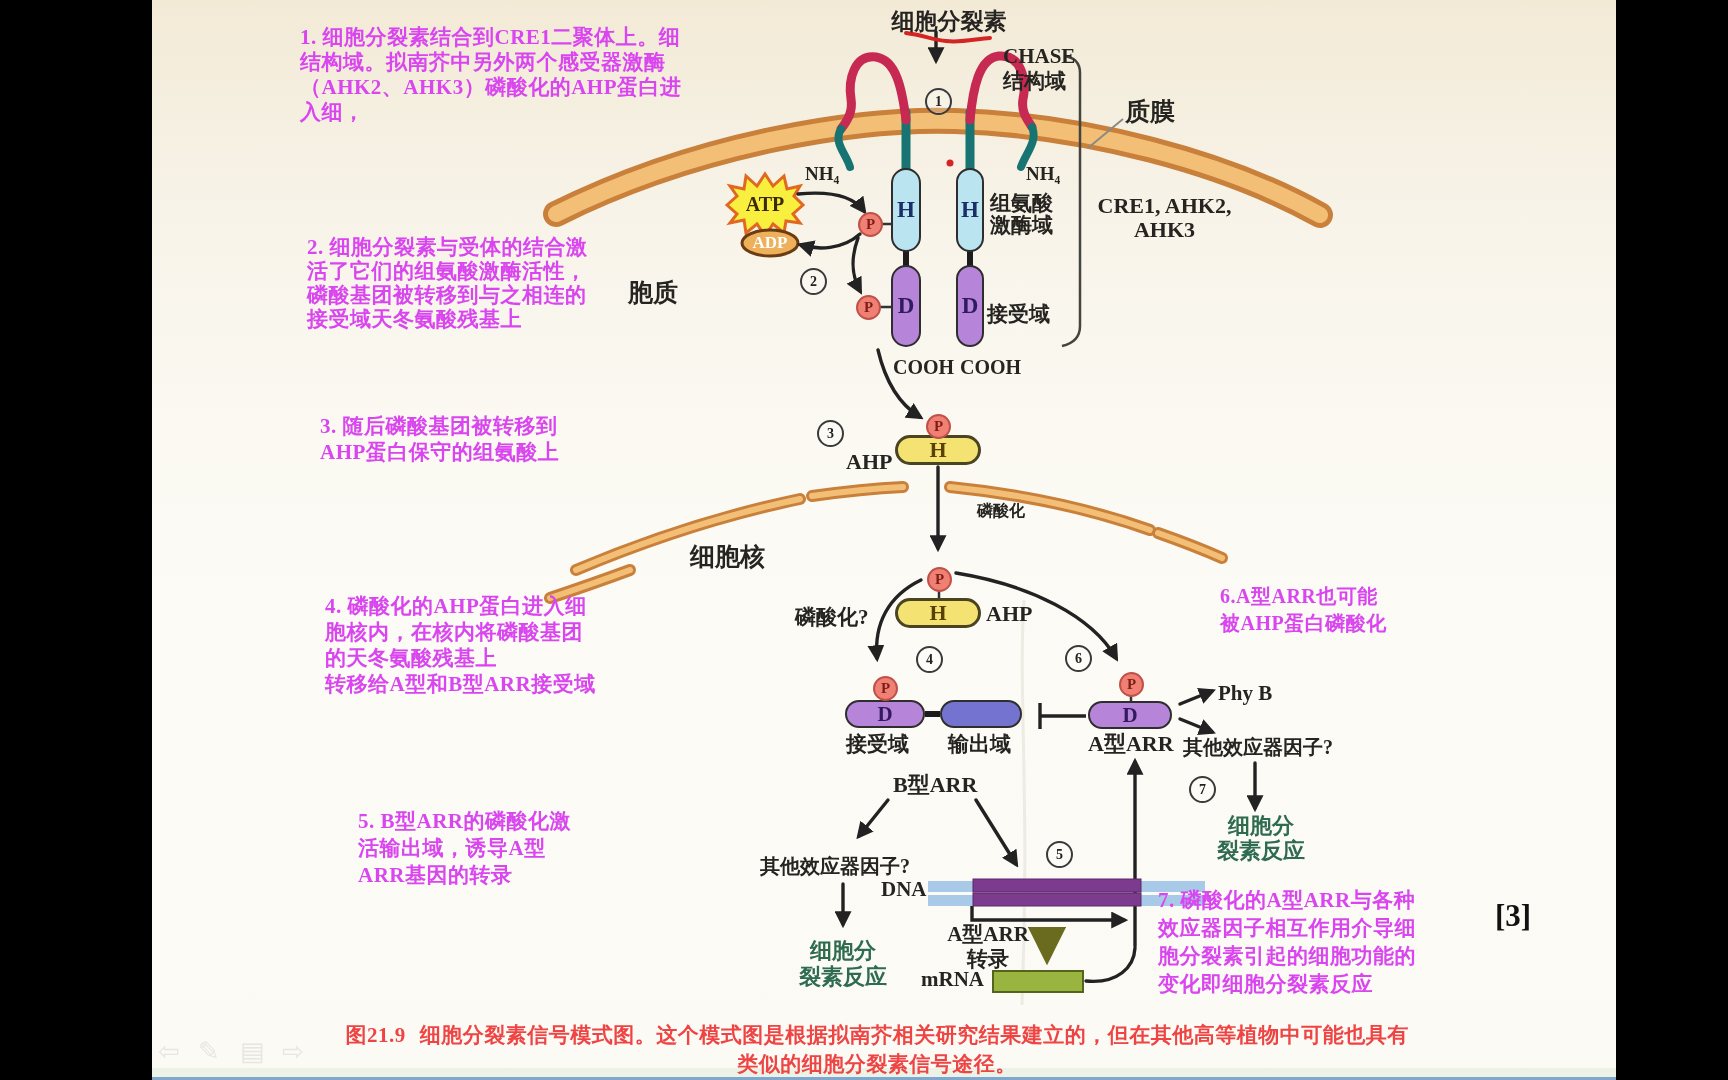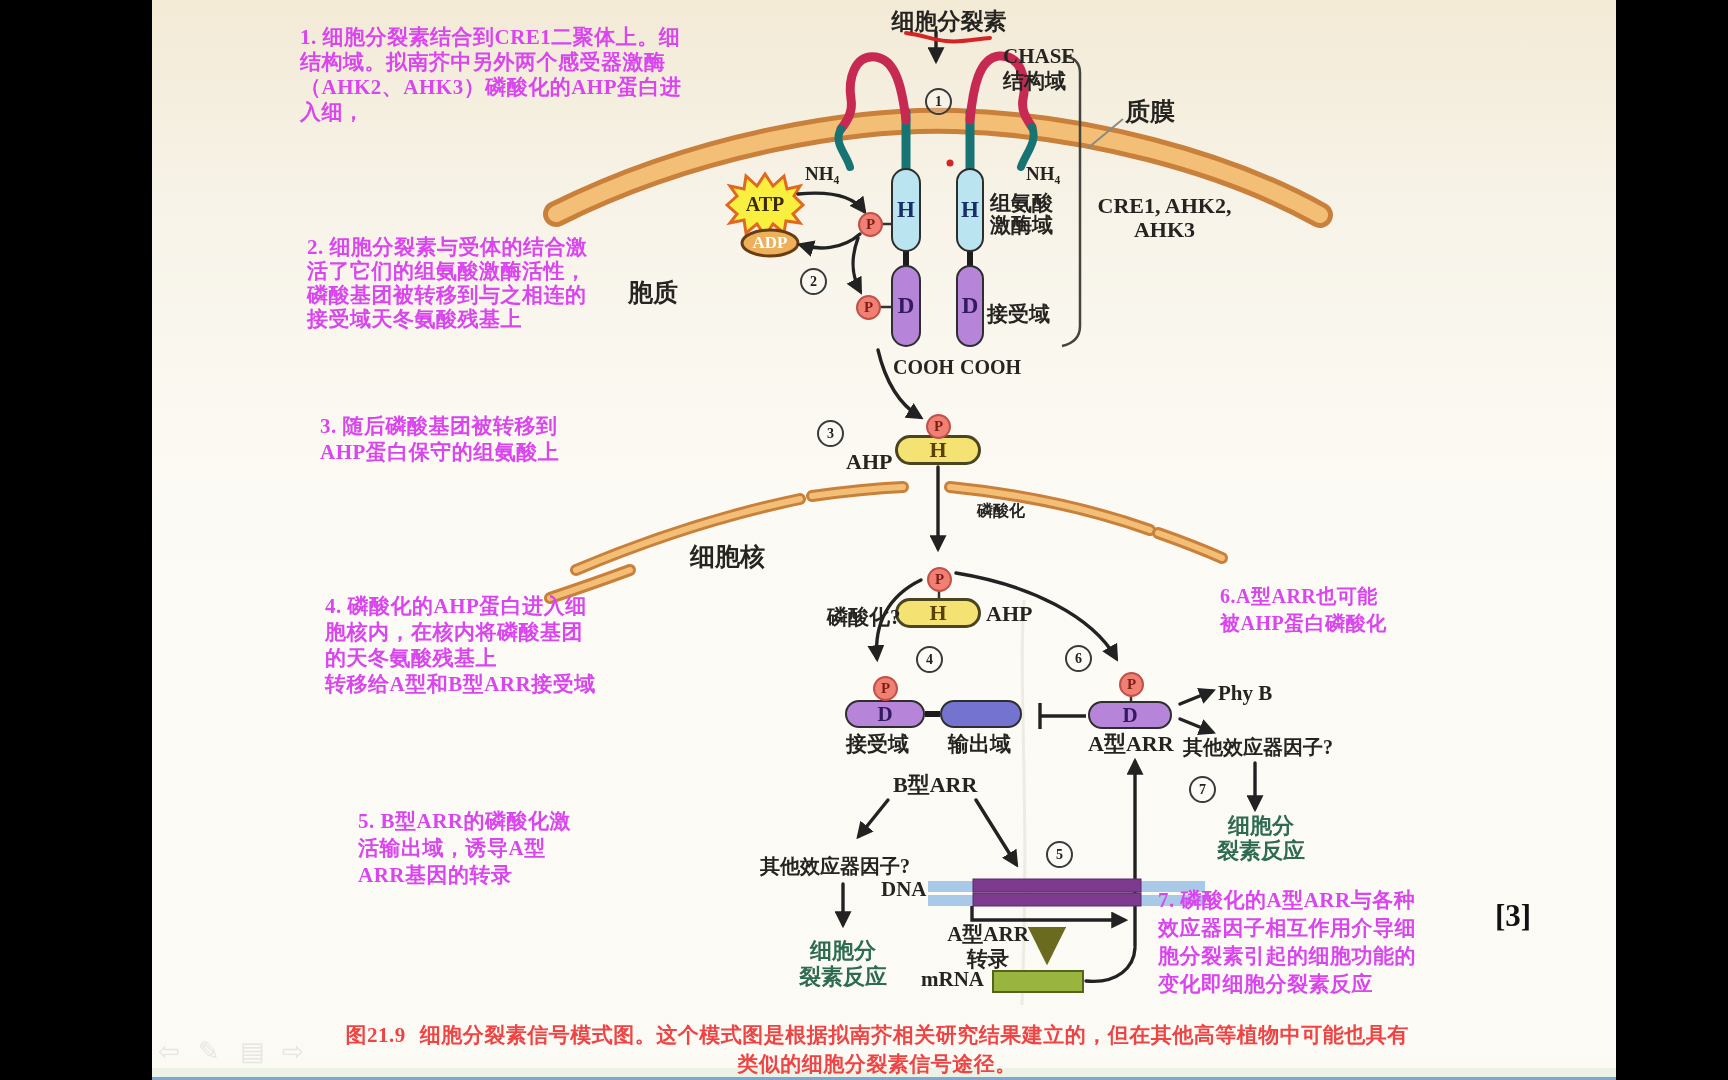--- a/index.html
+++ b/index.html
@@ -263,21 +263,21 @@
   <div>CRE1, AHK2,</div>
   <div>AHK3</div>
 </div>
 <div class="lbl" style="left:987px;top:300px;font-size:21px;">接受域</div>
 <div class="lbl" style="left:628px;top:276px;font-size:25px;">胞质</div>
 <div class="lbl ser" style="left:893px;top:356px;font-size:20px;">COOH</div>
 <div class="lbl ser" style="left:960px;top:356px;font-size:20px;">COOH</div>
 <div class="lbl ser" style="left:846px;top:449px;font-size:22px;font-weight:700;">AHP</div>
 <div class="lbl" style="left:944px;top:501px;font-size:16px;margin-left:33px;">磷酸化</div>
 <div class="lbl" style="left:690px;top:540px;font-size:25px;">细胞核</div>
-<div class="lbl" style="left:795px;top:603px;font-size:21px;margin-left:32px;">磷酸化?</div>
+<div class="lbl" style="left:795px;top:603px;font-size:21px;">磷酸化?</div>
 <div class="lbl ser" style="left:986px;top:601px;font-size:22px;font-weight:700;">AHP</div>
 <div class="lbl" style="left:846px;top:730px;font-size:21px;">接受域</div>
 <div class="lbl" style="left:948px;top:730px;font-size:21px;">输出域</div>
 <div class="lbl" style="left:1088px;top:729px;font-size:22px;font-weight:700;">A型ARR</div>
 <div class="lbl ser" style="left:1218px;top:681px;font-size:21px;font-weight:700;">Phy B</div>
 <div class="lbl" style="left:1183px;top:734px;font-size:20px;">其他效应器因子?</div>
 <div class="lbl green" style="left:1211px;top:813px;width:100px;font-size:22px;line-height:25px;text-align:center;">
   <div>细胞分</div>
   <div>裂素反应</div>
 </div>

